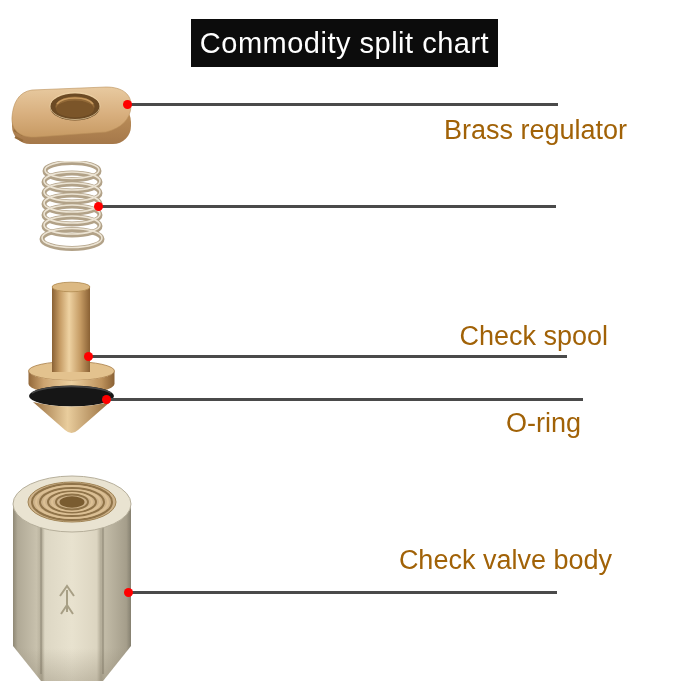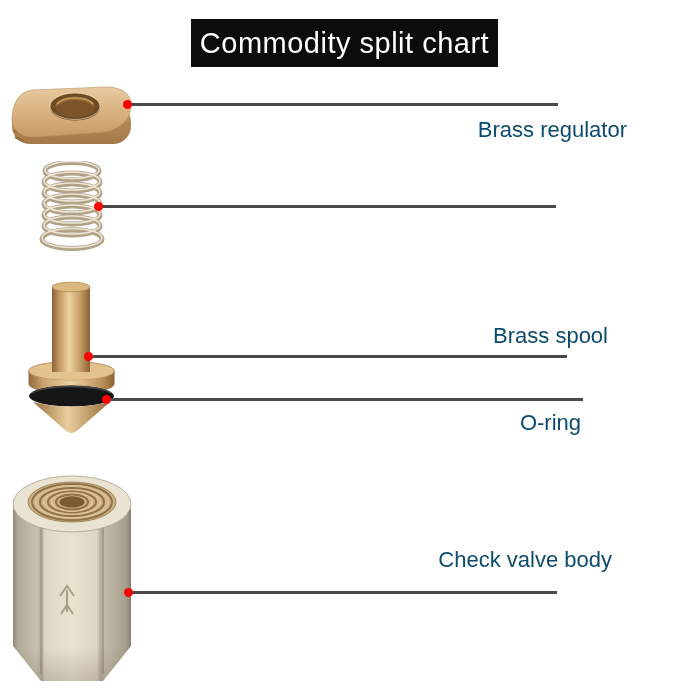--- a/index.html
+++ b/index.html
@@ -10,21 +10,21 @@
   }
   .title-bar{
     position:absolute;left:191px;top:19px;width:307px;height:48px;
     background:#0c0c0c;color:#ffffff;display:flex;align-items:center;justify-content:center;
     font-size:29px;letter-spacing:0.5px;
   }
   .part-illustration{position:absolute;}
   .leader-line{position:absolute;height:3px;background:#4a4a4a;}
   .marker-dot{position:absolute;width:9px;height:9px;border-radius:50%;background:#ff0000;}
   .part-label{
-    position:absolute;color:#0c4a6e;font-size:22px;line-height:32px;white-space:nowrap;
+    position:absolute;color:#a16207;font-size:27px;line-height:32px;white-space:nowrap;
   }
   #label-regulator{top:114px;right:17px;}
   #label-spring{top:222px;right:10px;}
   #label-spool{top:320px;right:36px;}
   #label-oring{top:407px;right:63px;}
   #label-body{top:544px;right:32px;}
 </style>
 </head>
 <body>
 
@@ -161,17 +161,17 @@
   <div class="leader-line" style="left:89px;top:355px;width:478px;"></div>
   <div class="marker-dot" style="left:84px;top:352px;"></div>
 
   <div class="leader-line" style="left:107px;top:398px;width:476px;"></div>
   <div class="marker-dot" style="left:102px;top:395px;"></div>
 
   <div class="leader-line" style="left:129px;top:591px;width:428px;"></div>
   <div class="marker-dot" style="left:124px;top:588px;"></div>
 
   <div class="part-label" id="label-regulator">Brass regulator</div>
-  <div class="part-label" id="label-spool">Brass spool</div>
+  <div class="part-label" id="label-spool">Check spool</div>
   <div class="part-label" id="label-body">Check valve body</div>
   <div class="part-label" id="label-oring">O-ring</div>
 
 </div>
 
 </body></html>

